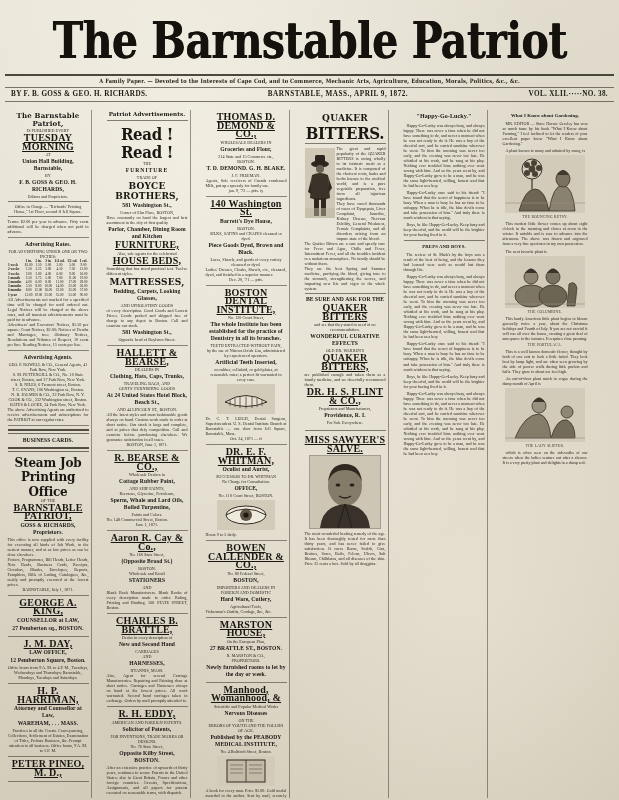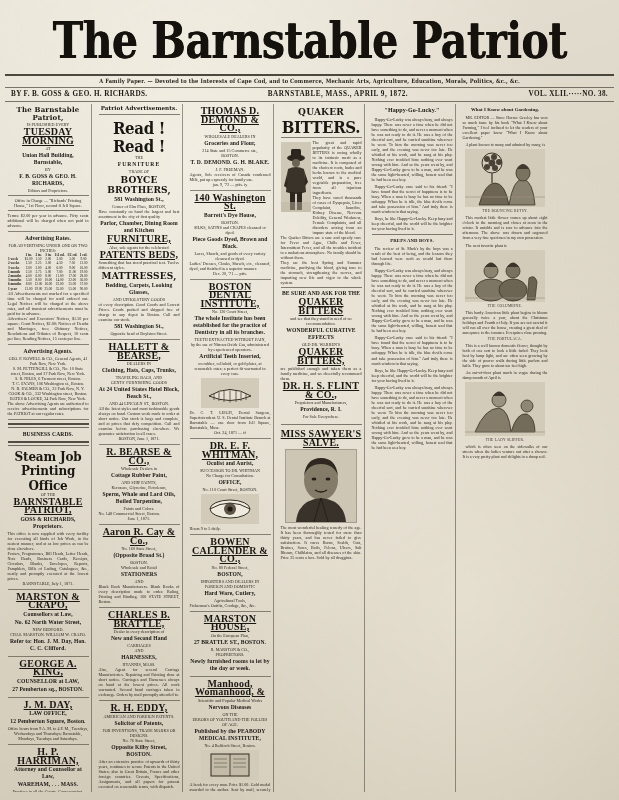--- a/index.html
+++ b/index.html
@@ -43,21 +43,21 @@
     transform:scaleY(1.15);
   }
   .mast-bar{
     display:flex;justify-content:space-between;align-items:flex-start;
     font-size:7.2px;font-weight:700;letter-spacing:.35px;
     padding:2px 6px 2px 6px;color:#1d1913;
   }
   .mast-bar span{white-space:nowrap;}
   .mast-bar .center{letter-spacing:.5px;}
   
-  .cols{display:flex;gap:4px;margin-top:2px;height:688px;}
+  .cols{display:flex;gap:12px;margin-top:8px;height:688px;}
   .col{
     width:87px;flex:0 0 auto;
     border-right:1px solid rgba(40,34,26,.45);
     padding:0 2.5px;
     box-sizing:border-box;
     overflow:hidden;
     position:relative;
   }
   .col:last-child{border-right:none;}
   .col.wide{width:90px;}
@@ -242,28 +242,20 @@
         <div class="tiny c">OF THE</div>
         <div class="hd2">BARNSTABLE PATRIOT,</div>
         <div class="hd3">GOSS &amp; RICHARDS, Proprietors.</div>
         <div class="tiny j">This office is now supplied with every facility for executing all kinds of Job Work, in the neatest manner, and at as low prices as can be done elsewhere.</div>
         <div class="tiny j">Posters, Programmes, Bill Heads, Letter Heads, Note Heads, Business Cards, Receipts, Circulars, Blanks, Envelopes, Reports, Pamphlets, Bills of Lading, Catalogues, &amp;c., neatly and promptly executed at the lowest prices.</div>
         <div class="tiny c">BARNSTABLE, July 1, 1871.</div>
       </div>
 
       <div id="col1-ads">
           <div class="ad">
-            <div class="hd2">MARSTON &amp; CRAPO,</div>
-            <div class="hd3">Counsellors at Law,</div>
-            <div class="hd3">No. 62 North Water Street,</div>
-            <div class="tiny c">NEW BEDFORD.</div>
-            <div class="tiny c">CHAS. MARSTON.     WILLIAM W. CRAPO.</div>
-            <div class="hd3">Refer to: Hon. J. M. Day, Hon. C. C. Clifford.</div>
-          </div>
-          <div class="ad">
             <div class="hd2">GEORGE A. KING,</div>
             <div class="hd3">COUNSELLOR at LAW,</div>
             <div class="hd3">27 Pemberton sq., BOSTON.</div>
           </div>
           <div class="ad">
             <div class="hd2">J. M. DAY,</div>
             <div class="hd3">LAW OFFICE,</div>
             <div class="hd3">12 Pemberton Square, Boston.</div>
             <div class="tiny c">Office hours from 9 A. M. to 4 P. M., Tuesdays, Wednesdays and Thursdays; Barnstable, Mondays, Tuesdays and Saturdays.</div>
           </div>
@@ -287,21 +279,21 @@
         <div class="tiny c">THE</div>
         <div class="hd3" style="letter-spacing:1px">FURNITURE</div>
         <div class="tiny c">TRADE OF</div>
         <div class="hd1">BOYCE BROTHERS,</div>
         <div class="hd3">581 Washington St.,</div>
         <div class="tiny c">Corner of Elm Place, BOSTON,</div>
         <div class="tiny j">Have constantly on hand the largest and best assortment in the city of first quality</div>
         <div class="hd3">Parlor, Chamber, Dining Room and Kitchen</div>
         <div class="hd2">FURNITURE,</div>
         <div class="tiny c">Also, sole agents for the celebrated</div>
-        <div class="hd2">PATENTS BEDS,</div>
+        <div class="hd2">HOUSE BEDS,</div>
         <div class="tiny j">Something that has stood practical test. Twelve different styles.</div>
         <div class="hd1">MATTRESSES,</div>
         <div class="hd3">Bedding, Carpets, Looking Glasses,</div>
         <div class="tiny c">AND UPHOLSTERY GOODS</div>
         <div class="tiny j">of every description. Good Goods and Lowest Prices. Goods packed and shipped free of charge to any depot in Boston. Call and examine our stock.</div>
         <div class="hd3">581 Washington St.,</div>
         <div class="tiny c">Opposite head of Boylston Street.</div>
       </div>
       <div id="col2-ads">
           <div class="ad">

